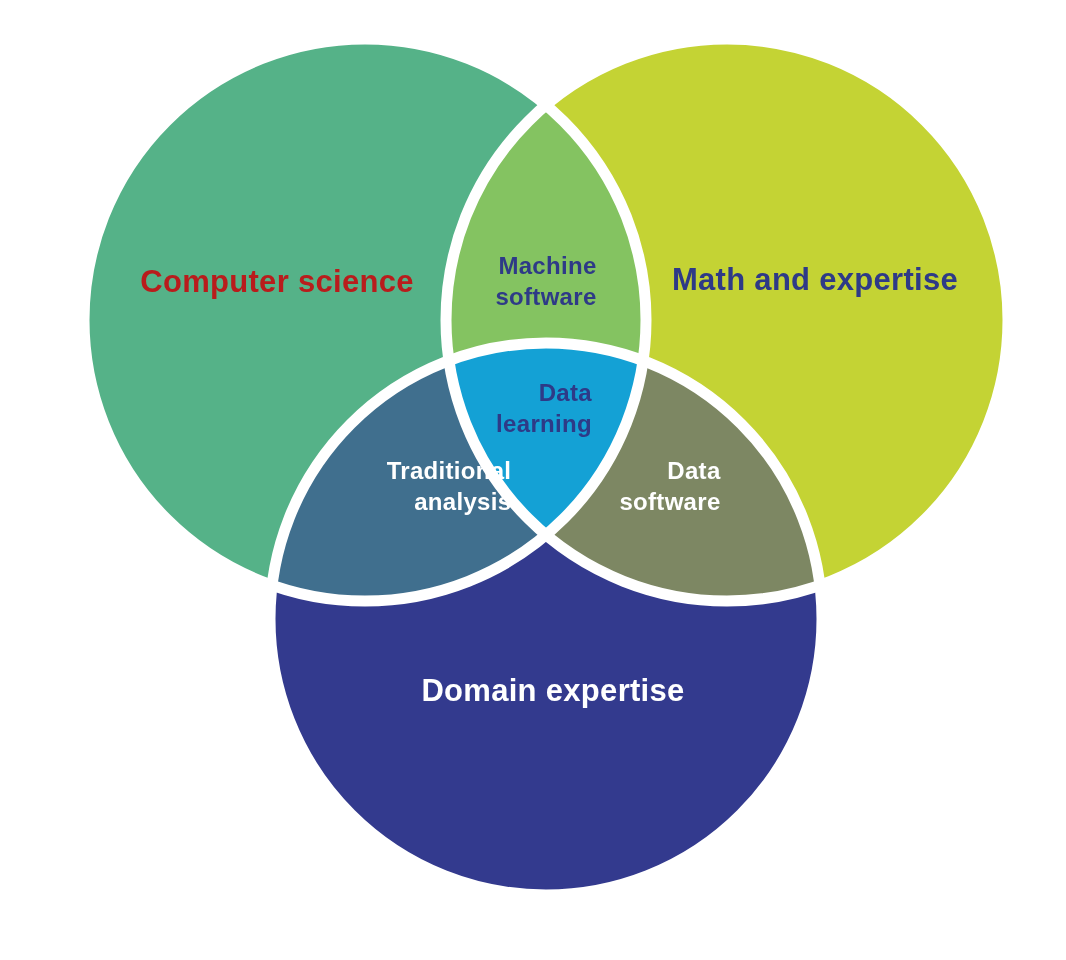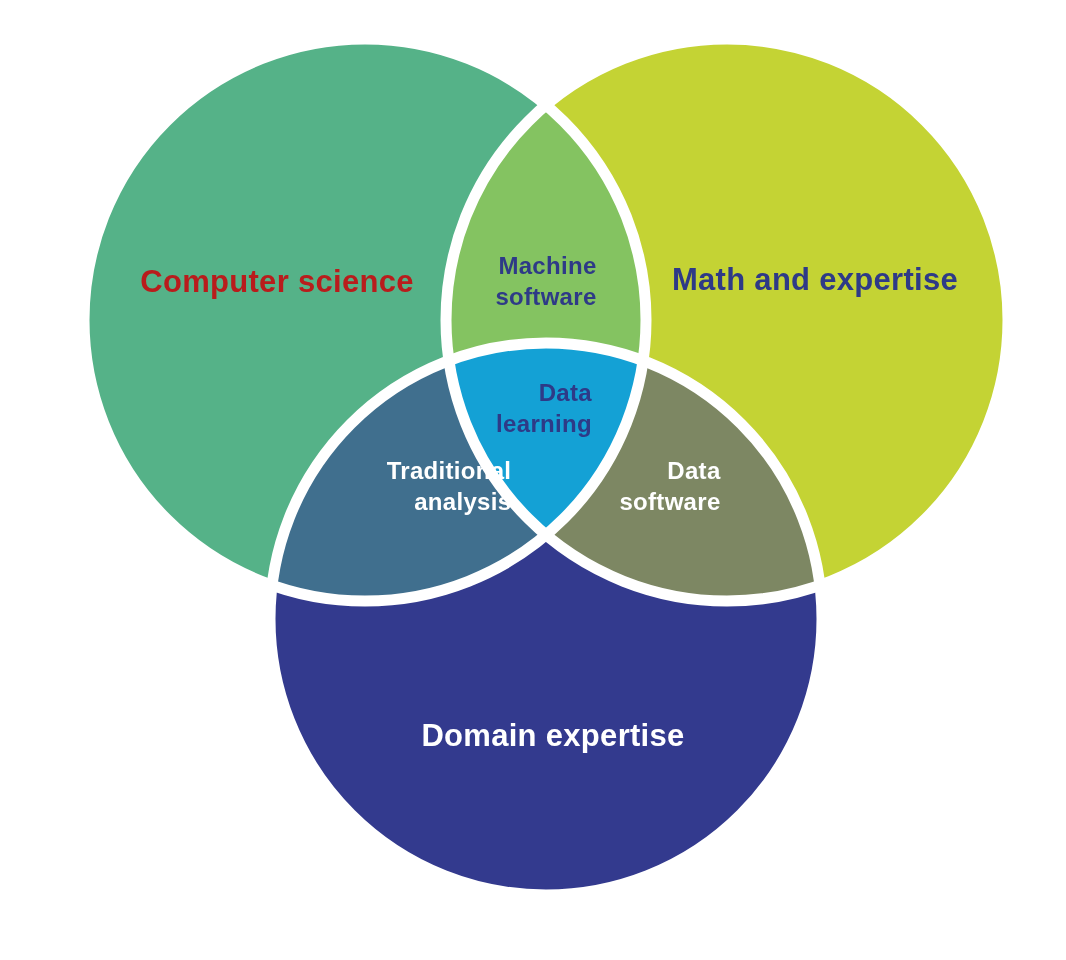--- a/index.html
+++ b/index.html
@@ -77,21 +77,21 @@
 
     <circle cx="365" cy="320" r="281" fill="none" stroke-width="11" stroke="#ffffff"></circle>
     <circle cx="727" cy="320" r="281" fill="none" stroke-width="11" stroke="#ffffff"></circle>
     <circle cx="546" cy="619" r="276" fill="none" stroke-width="11" stroke="#ffffff"></circle>
   </svg>
 
   <div class="label label-big" style="left: 277px; top: 282px; color: #b91c1c;">Computer science</div>
 
   <div class="label label-big" style="left: 815px; top: 280px; color: rgb(46, 58, 135);">Math and expertise</div>
 
-  <div class="label label-big" style="left: 553px; top: 691px; color: rgb(255, 255, 255); margin-top: 45px;">Domain expertise</div>
+  <div class="label label-big" style="left: 553px; top: 691px; color: rgb(255, 255, 255);">Domain expertise</div>
 
   <div class="label label-small" style="left: 546px; top: 281px; color: rgb(46, 58, 135);">
     <span>Machine</span>
     <span>software</span>
   </div>
 
   <div class="label label-small" style="left: 417px; top: 486px; color: rgb(255, 255, 255); margin-left: 32px;">
     <span>Traditional</span>
     <span>analysis</span>
   </div>

